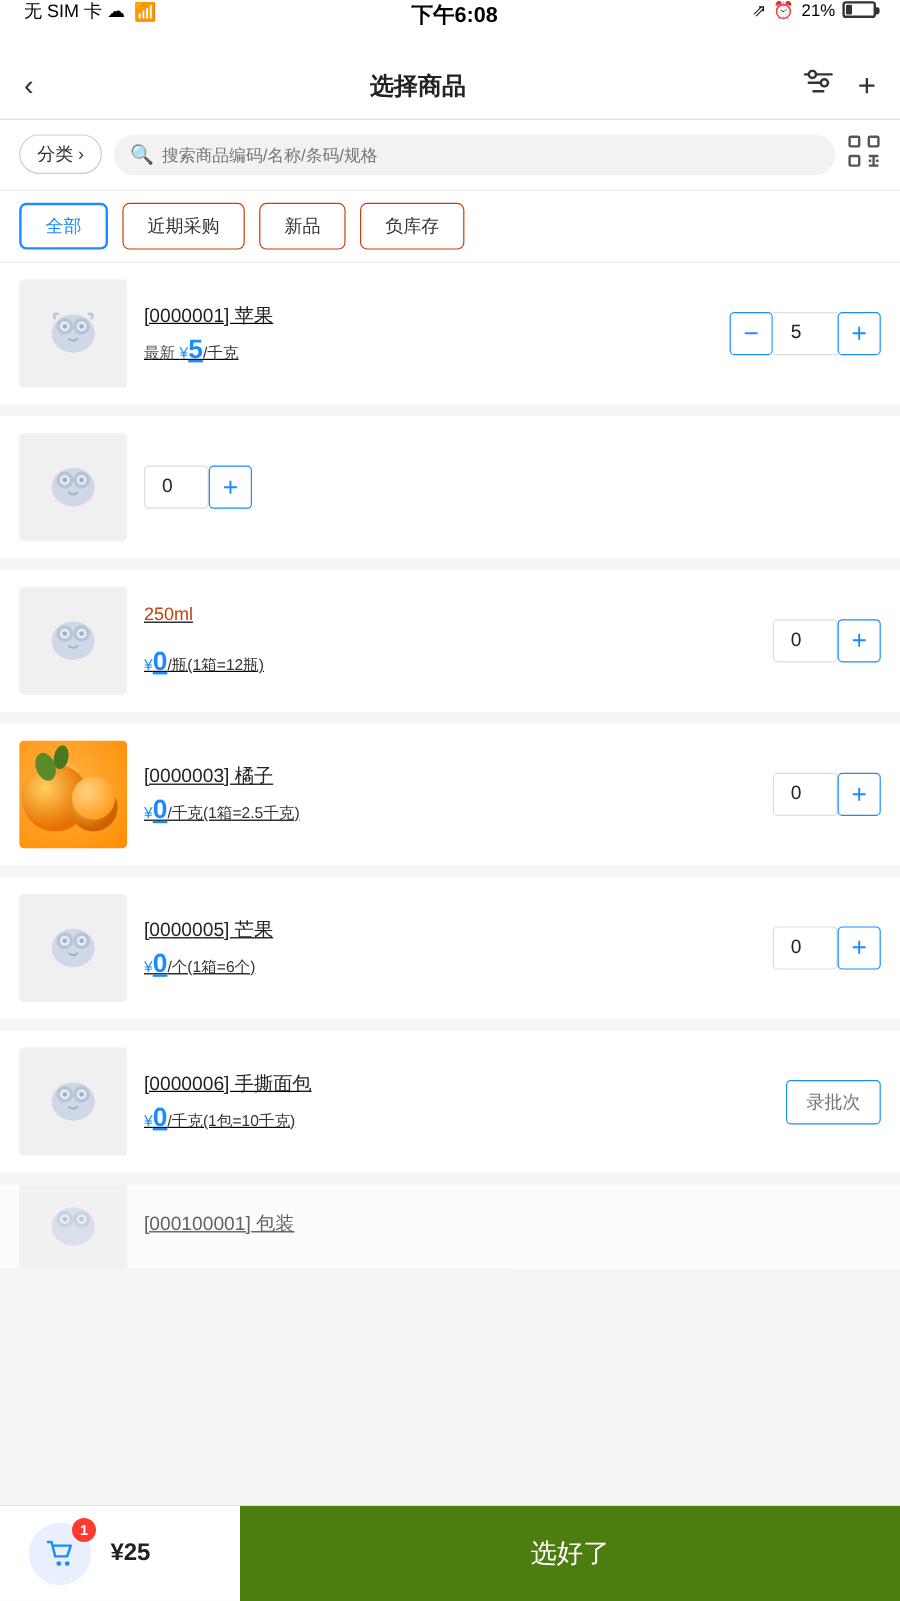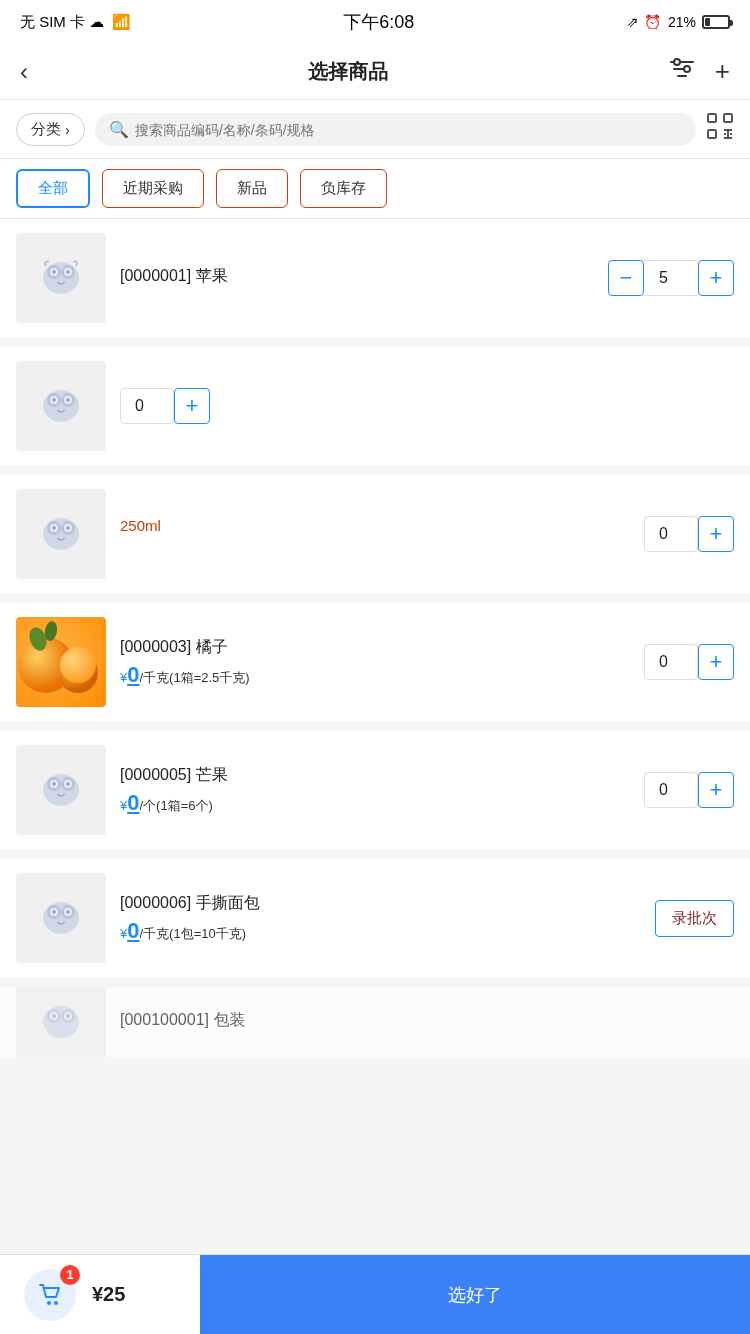--- a/index.html
+++ b/index.html
@@ -10,28 +10,28 @@
       width: 750px;
       min-height: 1334px;
       overflow-x: hidden;
     }
 
     
     .status-bar {
       background: #fff;
       height: 44px;
       display: flex;
-      align-items: center;
+      align-items: flex-start;
       justify-content: space-between;
       padding: 0 20px;
       font-size: 16px;
       font-weight: 500;
     }
     .status-left { display: flex; align-items: center; gap: 8px; font-size: 15px; }
-    .status-center { font-size: 18px; font-weight: 400; }
+    .status-center { font-size: 18px; font-weight: 700; }
     .status-right { display: flex; align-items: center; gap: 6px; font-size: 14px; }
     .battery-icon {
       width: 28px; height: 14px; border: 2px solid #333; border-radius: 3px; position: relative; display: inline-block;
     }
     .battery-icon::after {
       content: ''; position: absolute; right: -5px; top: 3px; width: 3px; height: 6px; background: #333; border-radius: 0 2px 2px 0;
     }
     .battery-fill {
       position: absolute; left: 1px; top: 1px; width: 22%; height: 8px; background: #333; border-radius: 1px;
     }
@@ -49,21 +49,21 @@
     .nav-back { font-size: 24px; color: #333; cursor: pointer; }
     .nav-title { font-size: 20px; font-weight: 600; color: #222; }
     .nav-right { display: flex; gap: 20px; align-items: center; }
     .nav-icon { font-size: 22px; color: #333; cursor: pointer; }
 
     
     .filter-bar {
       background: #fff;
       padding: 12px 16px;
       display: flex;
-      align-items: flex-end;
+      align-items: flex-start;
       gap: 10px;
       border-bottom: 1px solid #e8e8e8;
     }
     .category-btn {
       border: 1px solid #ccc;
       border-radius: 20px;
       padding: 6px 14px;
       font-size: 15px;
       color: #333;
       background: #fff;
@@ -137,21 +137,21 @@
       align-items: center;
       justify-content: center;
       flex-shrink: 0;
       overflow: hidden;
     }
     .owl-logo {
       color: #c0c8d8;
       font-size: 32px;
       text-align: center;
     }
-    .product-info { flex: 1; }
+    .product-info { flex: 1; text-decoration: underline; }
     .product-name { font-size: 16px; color: #222; font-weight: 500; margin-bottom: 4px; }
     .product-spec { font-size: 15px; color: #c2410c; margin-bottom: 17px; }
     .product-price { font-size: 14px; color: #333; }
     .product-price .currency { color: #1a8cff; font-size: 13px; }
     .product-price .amount { color: #1a8cff; font-size: 22px; font-weight: bold; text-decoration: underline; }
     .product-price .unit { color: #333; font-size: 13px; }
     .product-price .recent { color: #555; font-size: 13px; }
 
     
     .qty-control {
@@ -183,21 +183,21 @@
       text-align: center;
       font-size: 16px;
       color: #222;
       background: #fff;
       outline: none;
     }
 
     
     .batch-btn {
       border: 1px solid #1a8cff;
-      color: #7f1d1d;
+      color: #737373;
       background: #fff;
       border-radius: 4px;
       padding: 8px 16px;
       font-size: 15px;
       cursor: pointer;
     }
 
     
     .orange-img {
       width: 90px;
@@ -266,24 +266,24 @@
       border-radius: 50%;
       display: flex;
       align-items: center;
       justify-content: center;
       font-weight: 700;
     }
     .cart-total { font-size: 20px; font-weight: 600; color: #222; }
     .confirm-btn {
       flex: 1;
       height: 80px;
-      background: #3b82f6;
+      background: #4d7c0f;
       border: none;
       color: #fff;
-      font-size: 18px;
+      font-size: 22px;
       font-weight: 500;
       cursor: pointer;
     }
 
     .divider { height: 8px; background: #f5f5f5; }
   </style>
 </head>
 <body>
 
 <div class="status-bar">
@@ -363,20 +363,24 @@
           <circle cx="23" cy="28" r="2" fill="#a0afc4"></circle>
           <circle cx="37" cy="28" r="2" fill="#a0afc4"></circle>
           <path d="M26 38 Q30 42 34 38" stroke="#a0afc4" stroke-width="1.5" fill="none"></path>
           <path d="M15 22 Q12 16 18 18" stroke="#b8c4d8" stroke-width="2" fill="none"></path>
           <path d="M45 22 Q48 16 42 18" stroke="#b8c4d8" stroke-width="2" fill="none"></path>
         </svg>
       </div>
     </div>
     <div class="product-info">
       <div class="product-name">[0000001] 苹果</div>
+      <div class="product-price">
+        <span class="recent">最新 </span>
+        <span class="currency">¥</span><span class="amount">5</span><span class="unit">/千克</span>
+      </div>
     </div>
     <div class="qty-control">
       <button class="qty-btn minus">−</button>
       <input class="qty-input" type="number" value="5" style="">
       <button class="qty-btn">+</button>
     </div>
   </div>
 
   <div class="divider"></div>
 
@@ -413,20 +417,23 @@
           <circle cx="23" cy="28" r="4" fill="#e8eef8"></circle>
           <circle cx="37" cy="28" r="4" fill="#e8eef8"></circle>
           <circle cx="23" cy="28" r="2" fill="#a0afc4"></circle>
           <circle cx="37" cy="28" r="2" fill="#a0afc4"></circle>
           <path d="M26 38 Q30 42 34 38" stroke="#a0afc4" stroke-width="1.5" fill="none"></path>
         </svg>
       </div>
     </div>
     <div class="product-info">
       <div class="product-spec">250ml</div>
+      <div class="product-price">
+        <span class="currency">¥</span><span class="amount">0</span><span class="unit">/瓶(1箱=12瓶)</span>
+      </div>
     </div>
     <div class="qty-control">
       <input class="qty-input" type="number" value="0" style="border-radius: 4px; border: 1px solid rgb(221, 221, 221);">
       <button class="qty-btn">+</button>
     </div>
   </div>
 
   <div class="divider"></div>
 
   <div class="product-item">

